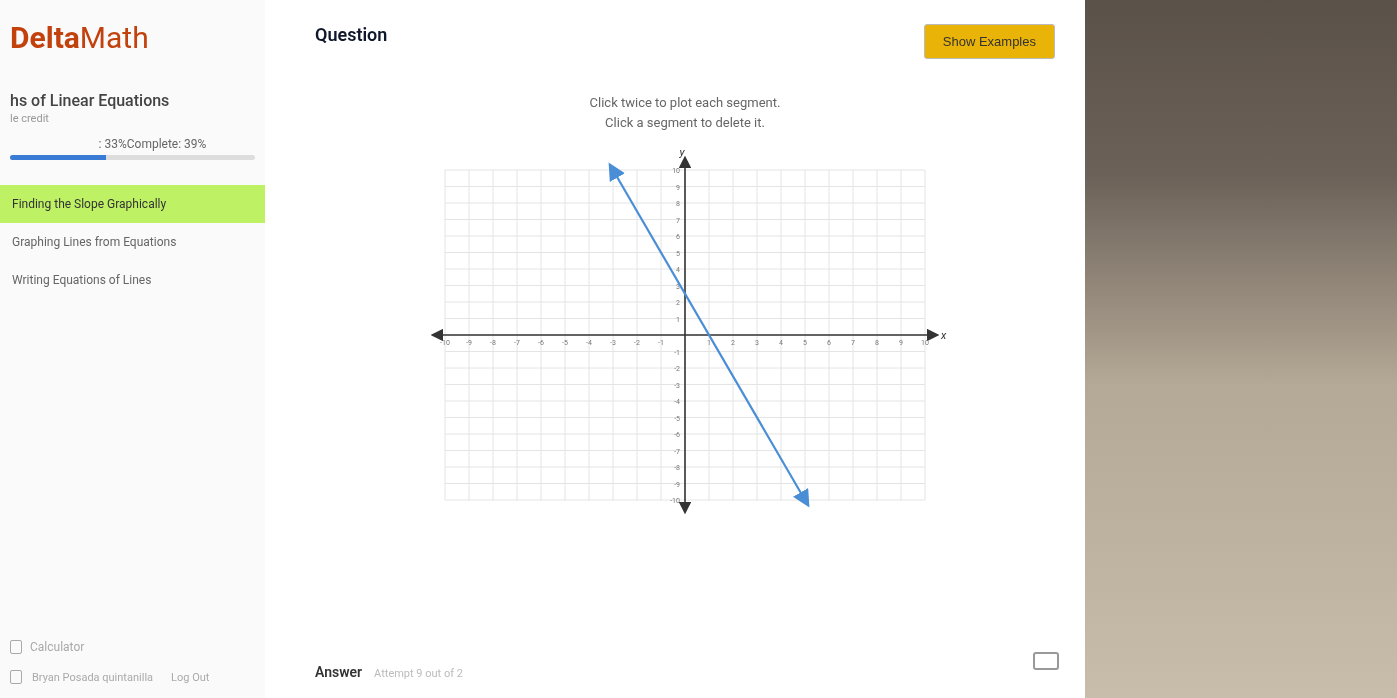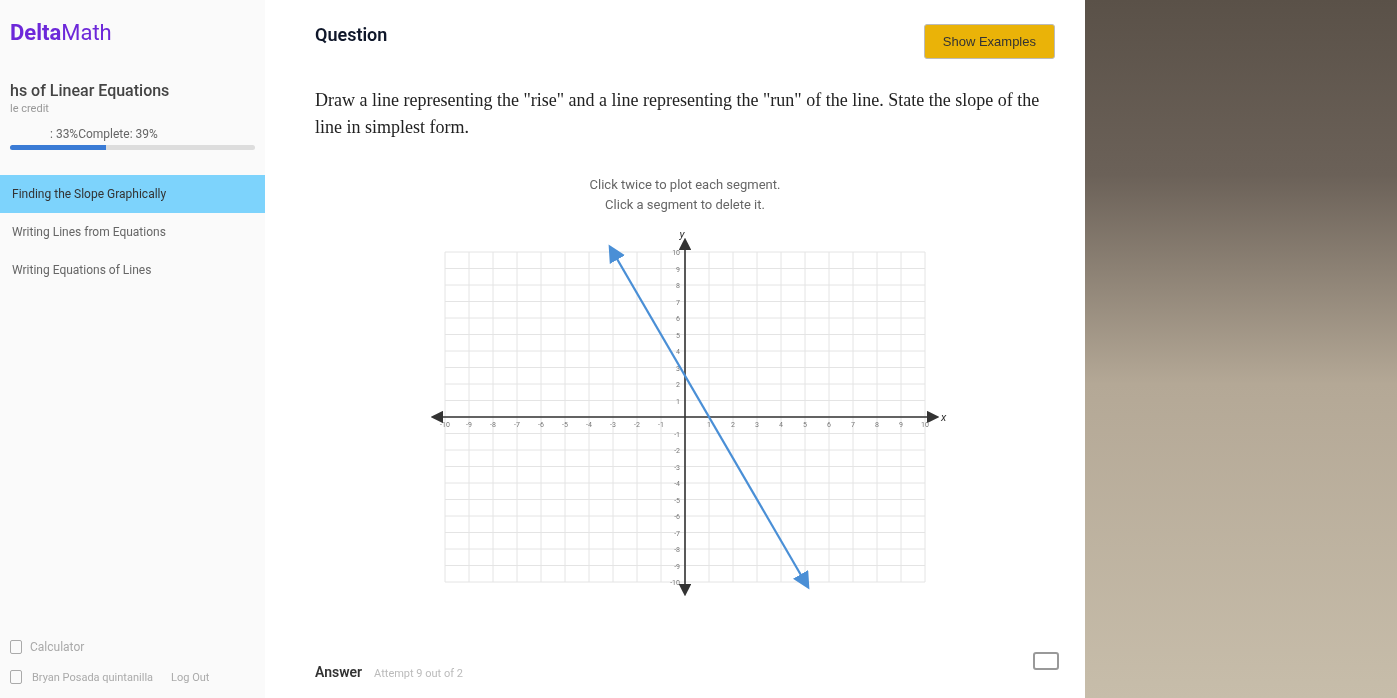--- a/index.html
+++ b/index.html
@@ -22,22 +22,22 @@
 .sidebar {
   width: 265px;
   background: #fafafa;
   padding: 20px 0 10px 0;
   display: flex;
   flex-direction: column;
   color: #555;
   font-size: 13px;
 }
 .logo {
-  font-size: 22px;
-  color: #6d28d9;
+  font-size: 30px;
+  color: #c2410c;
   padding: 0 0 30px 10px;
 }
 .logo .bold { font-weight: 700; }
 .sidebar a.backhome {
   color: #2a5aa8;
   text-decoration: none;
   padding: 6px 10px 18px 10px;
   font-size: 13px;
 }
 .section-title {
@@ -46,21 +46,21 @@
   font-weight: 500;
   font-size: 16px;
 }
 .subtext {
   padding: 0 10px 12px 10px;
   color: #999;
   font-size: 11px;
 }
 .progress-row {
   display: flex;
-  justify-content: flex-start;
+  justify-content: center;
   padding: 0 10px 4px 10px;
   color: #666;
   font-size: 12px;
   margin-left: 40px;
 }
 .progress-bar {
   margin: 0 10px 25px 10px;
   height: 5px;
   background: #ddd;
   border-radius: 3px;
@@ -71,21 +71,21 @@
   height: 100%;
   background: #3a7bd5;
 }
 .topic {
   padding: 12px 12px;
   color: #666;
   font-size: 12px;
   cursor: pointer;
 }
 .topic.active {
-  background: #7dd3fc;
+  background: #bef264;
   color: #333;
 }
 .spacer { flex: 1; }
 .calc-row {
   padding: 8px 10px;
   color: #aaa;
   font-size: 12px;
   display: flex;
   align-items: center;
   gap: 8px;
@@ -193,40 +193,39 @@
     <div class="section-title">hs of Linear Equations</div>
     <div class="subtext">le credit</div>
     <div class="progress-row">
       <span>: 33%</span>
       <span>Complete: 39%</span>
     </div>
     <div class="progress-bar">
       <div class="progress-fill" id="pfill" style="width: 39%;"></div>
     </div>
     <div class="topic active">Finding the Slope Graphically</div>
-    <div class="topic">Writing Lines from Equations</div>
+    <div class="topic">Graphing Lines from Equations</div>
     <div class="topic">Writing Equations of Lines</div>
     <div class="spacer"></div>
     <div class="calc-row">
       <span class="calc-icon"></span>
       <span>Calculator</span>
     </div>
     <div class="user-row">
       <span class="user-icon"></span>
       <span>Bryan Posada quintanilla</span>
       <span style="margin-left:8px;cursor:pointer;">Log Out</span>
     </div>
   </div>
 
   <div class="main">
     <div class="q-header">
       <div class="q-title">Question</div>
       <button class="show-ex">Show Examples</button>
     </div>
-    <div class="prompt">Draw a line representing the "rise" and a line representing the "run" of the line. State the slope of the line in simplest form.</div>
     <div class="instructions">
       <div>Click twice to plot each segment.</div>
       <div>Click a segment to delete it.</div>
     </div>
     <div class="chart-wrap">
       <svg class="graph" id="graph" width="540" height="390">
           <defs>
             <marker id="arrB" markerWidth="8" markerHeight="8" refX="4" refY="4" orient="auto-start-reverse">
               <path d="M0,0 L8,4 L0,8 Z" fill="#333"></path>
             </marker>

